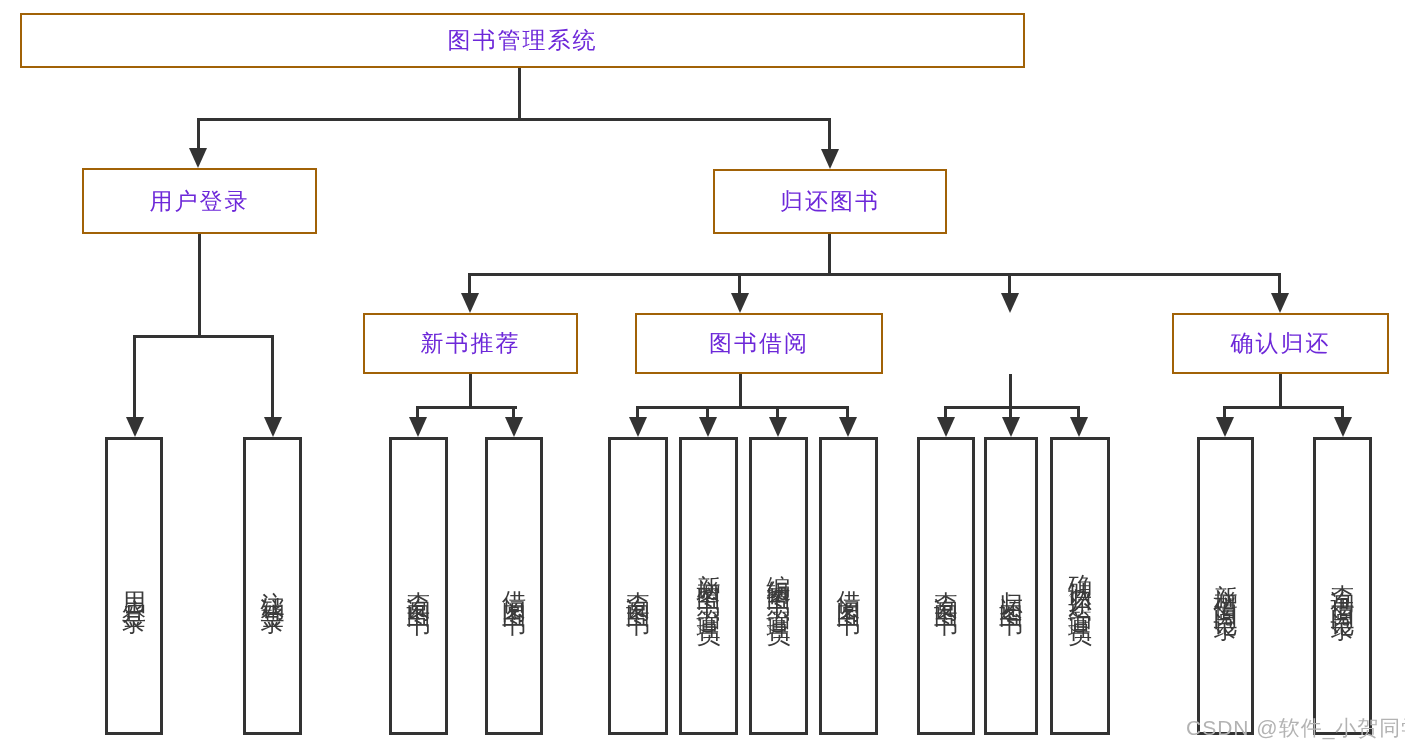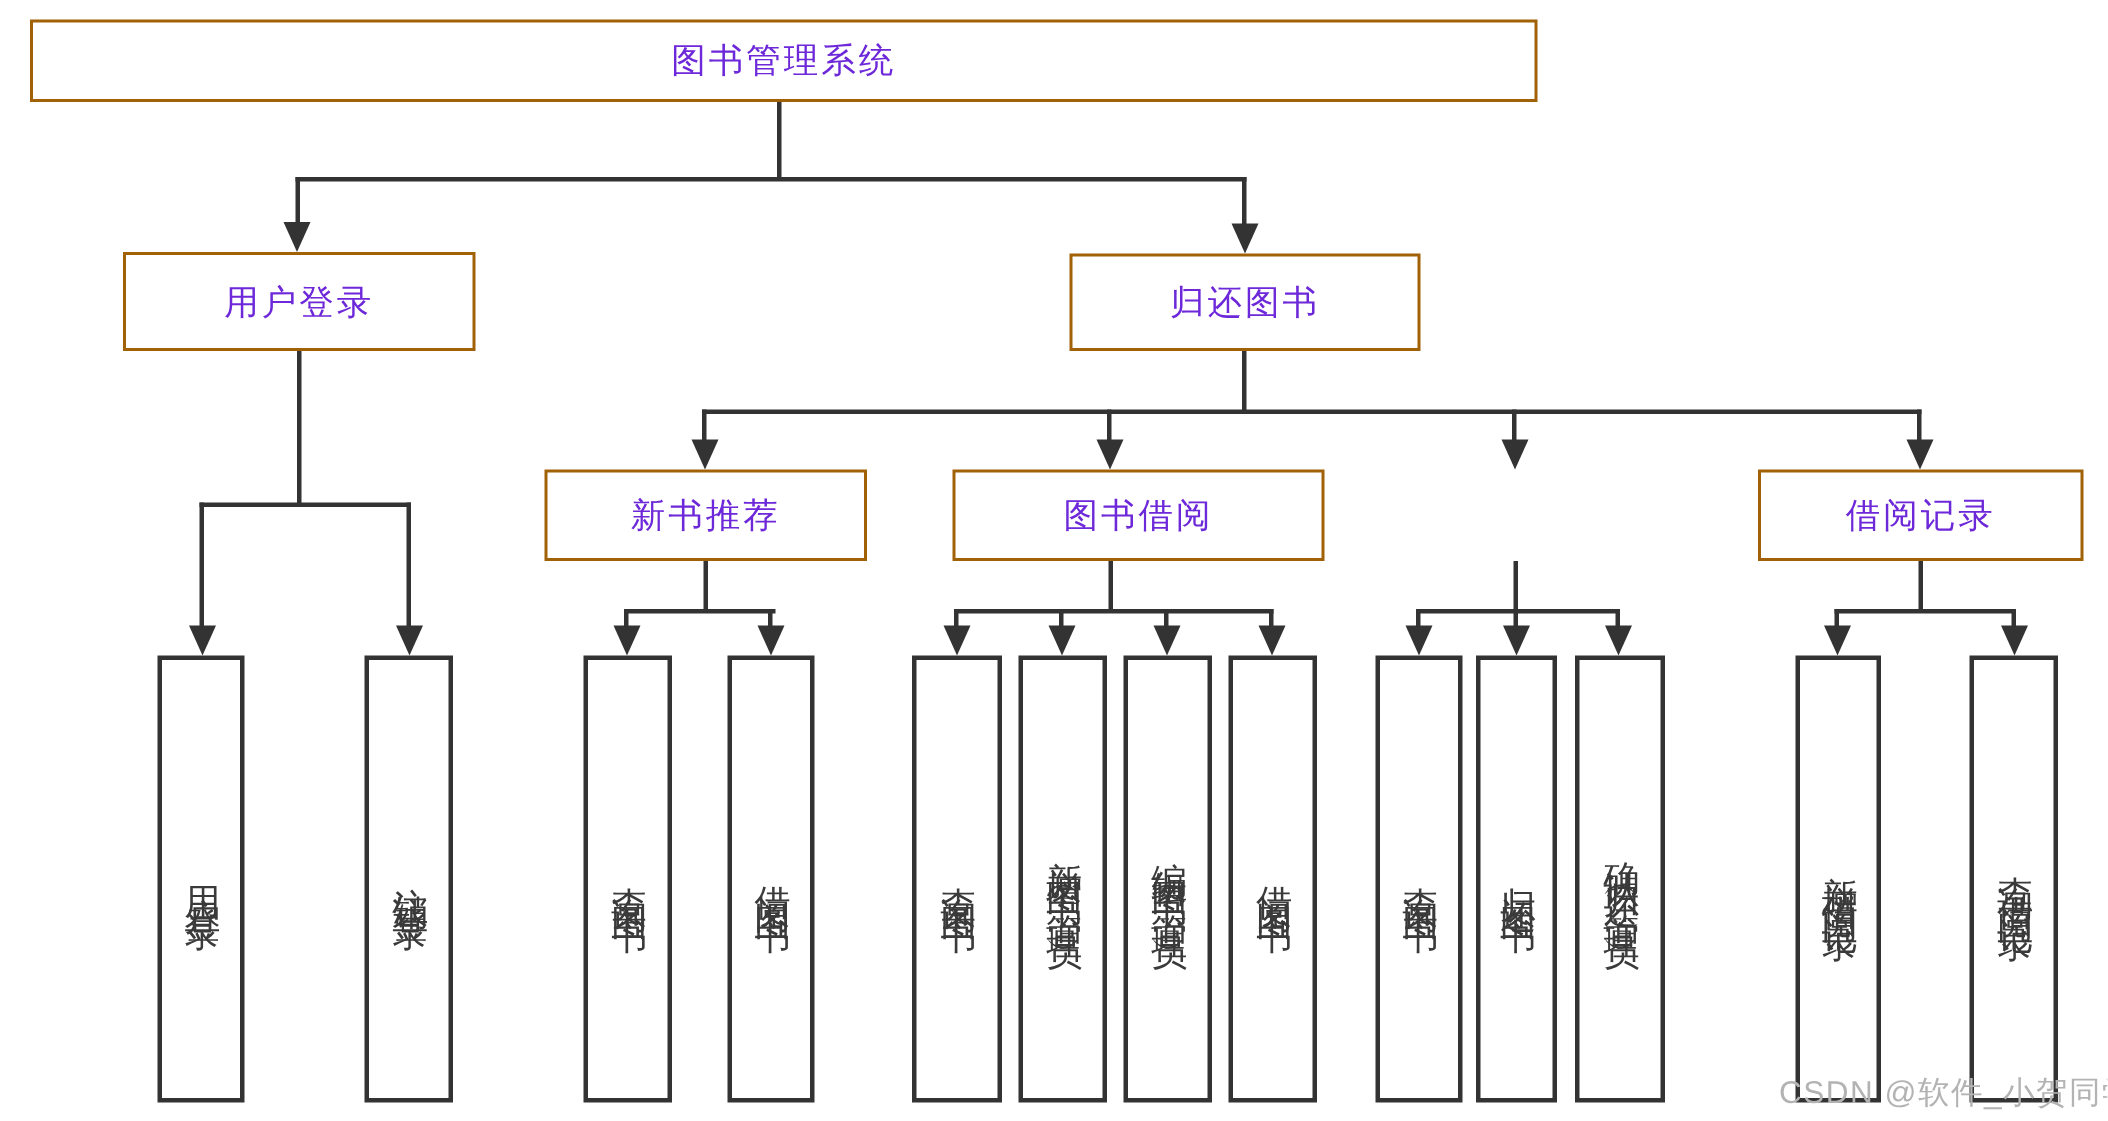--- a/index.html
+++ b/index.html
@@ -105,21 +105,21 @@
 
   <div class="hbox" style="left:82px; top:168px; width:235px; height:66px;">用户登录</div>
 
   <div class="hbox" style="left:713px; top:169px; width:234px; height:65px;">归还图书</div>
 
   <div class="hbox" style="left:363px; top:313px; width:215px; height:61px;">新书推荐</div>
 
   <div class="hbox" style="left:635px; top:313px; width:248px; height:61px;">图书借阅</div>
 
 
-  <div class="hbox" style="left:1172px; top:313px; width:217px; height:61px;">借阅记录</div>
+  <div class="hbox" style="left:1172px; top:313px; width:217px; height:61px;">确认归还</div>
 
   <div class="vbox" style="left:105px; width:58px;">用户登录</div>
   <div class="vbox" style="left:243px; width:59px;">注销登录</div>
 
   <div class="vbox" style="left:389px; width:59px;">查询图书</div>
   <div class="vbox" style="left:485px; width:58px;">借阅图书</div>
 
   <div class="vbox" style="left:608px; width:60px;">查询图书</div>
   <div class="vbox" style="left:679px; width:59px;">新增图书（管理员）</div>
   <div class="vbox" style="left:749px; width:59px;">编辑图书（管理员）</div>

